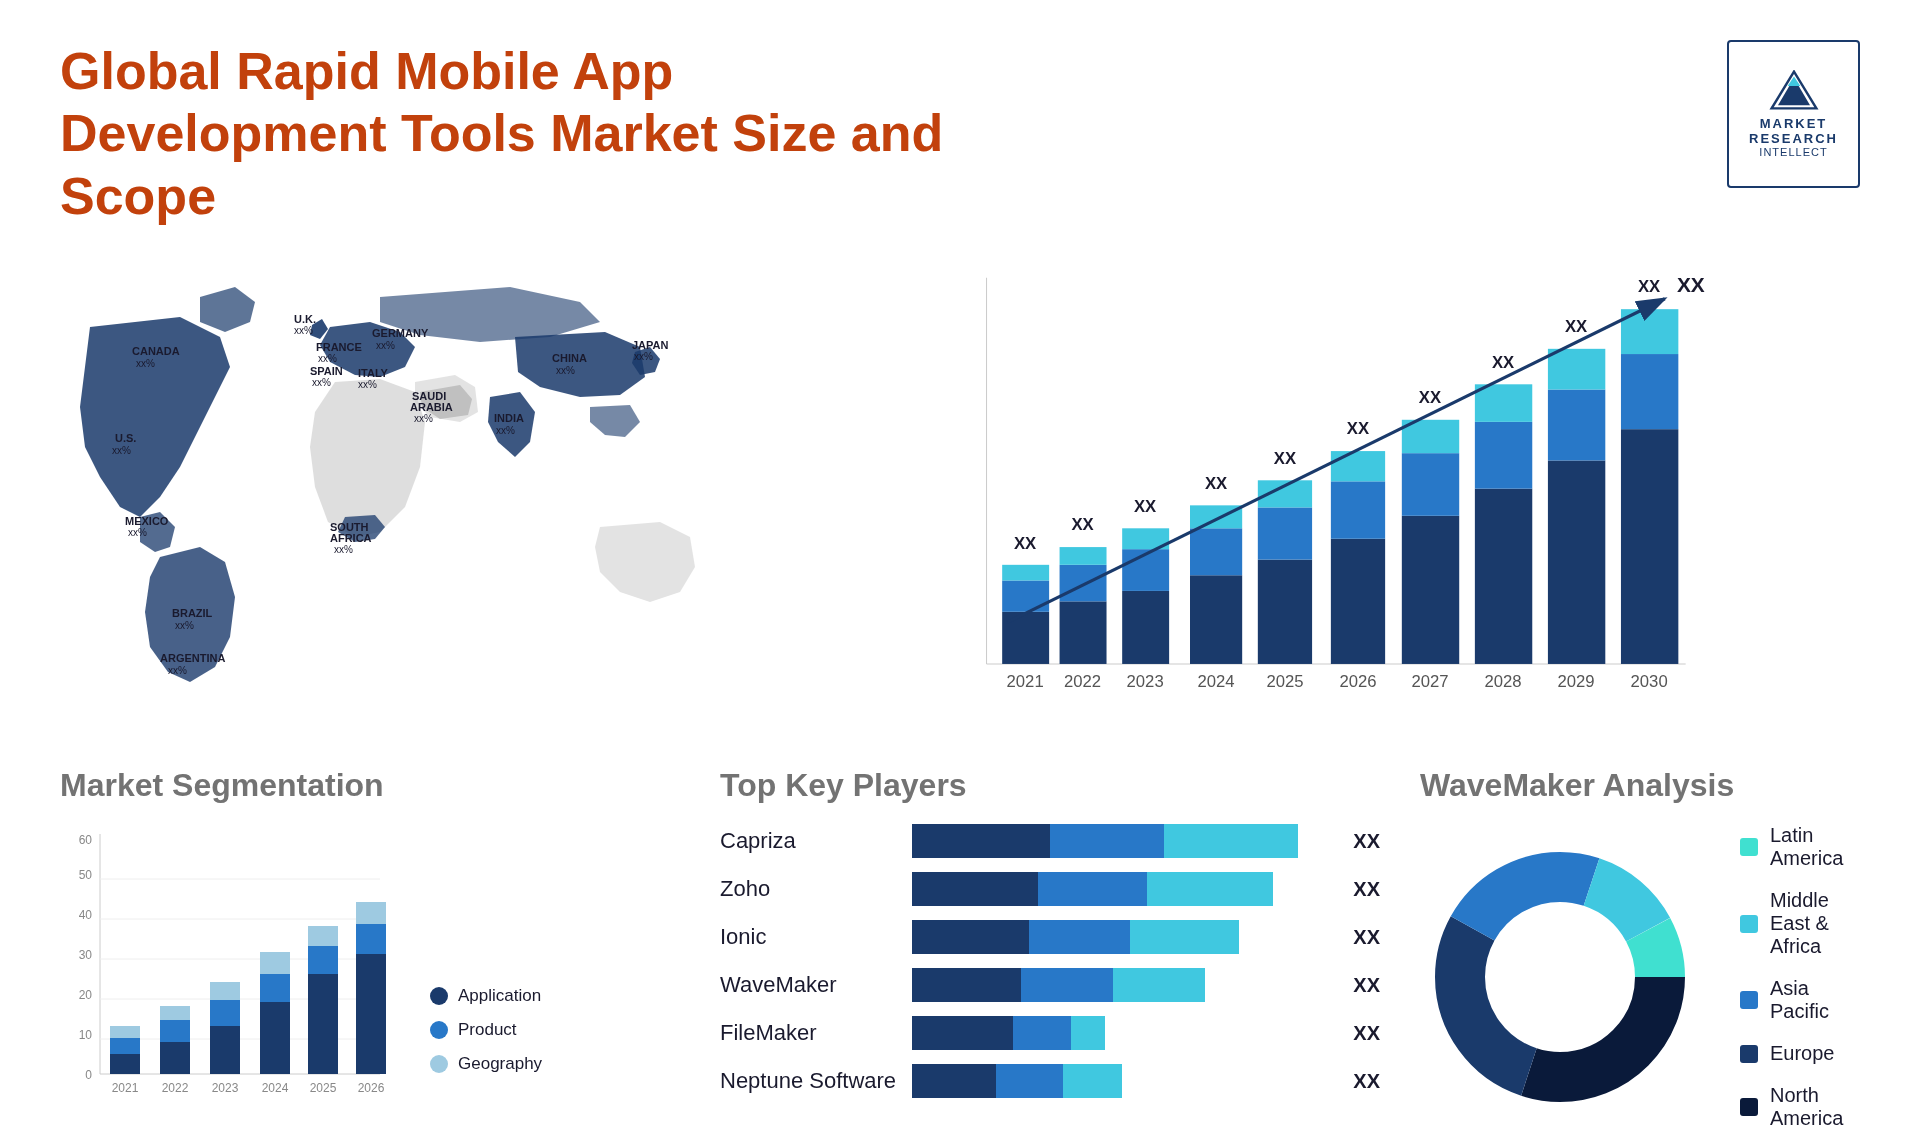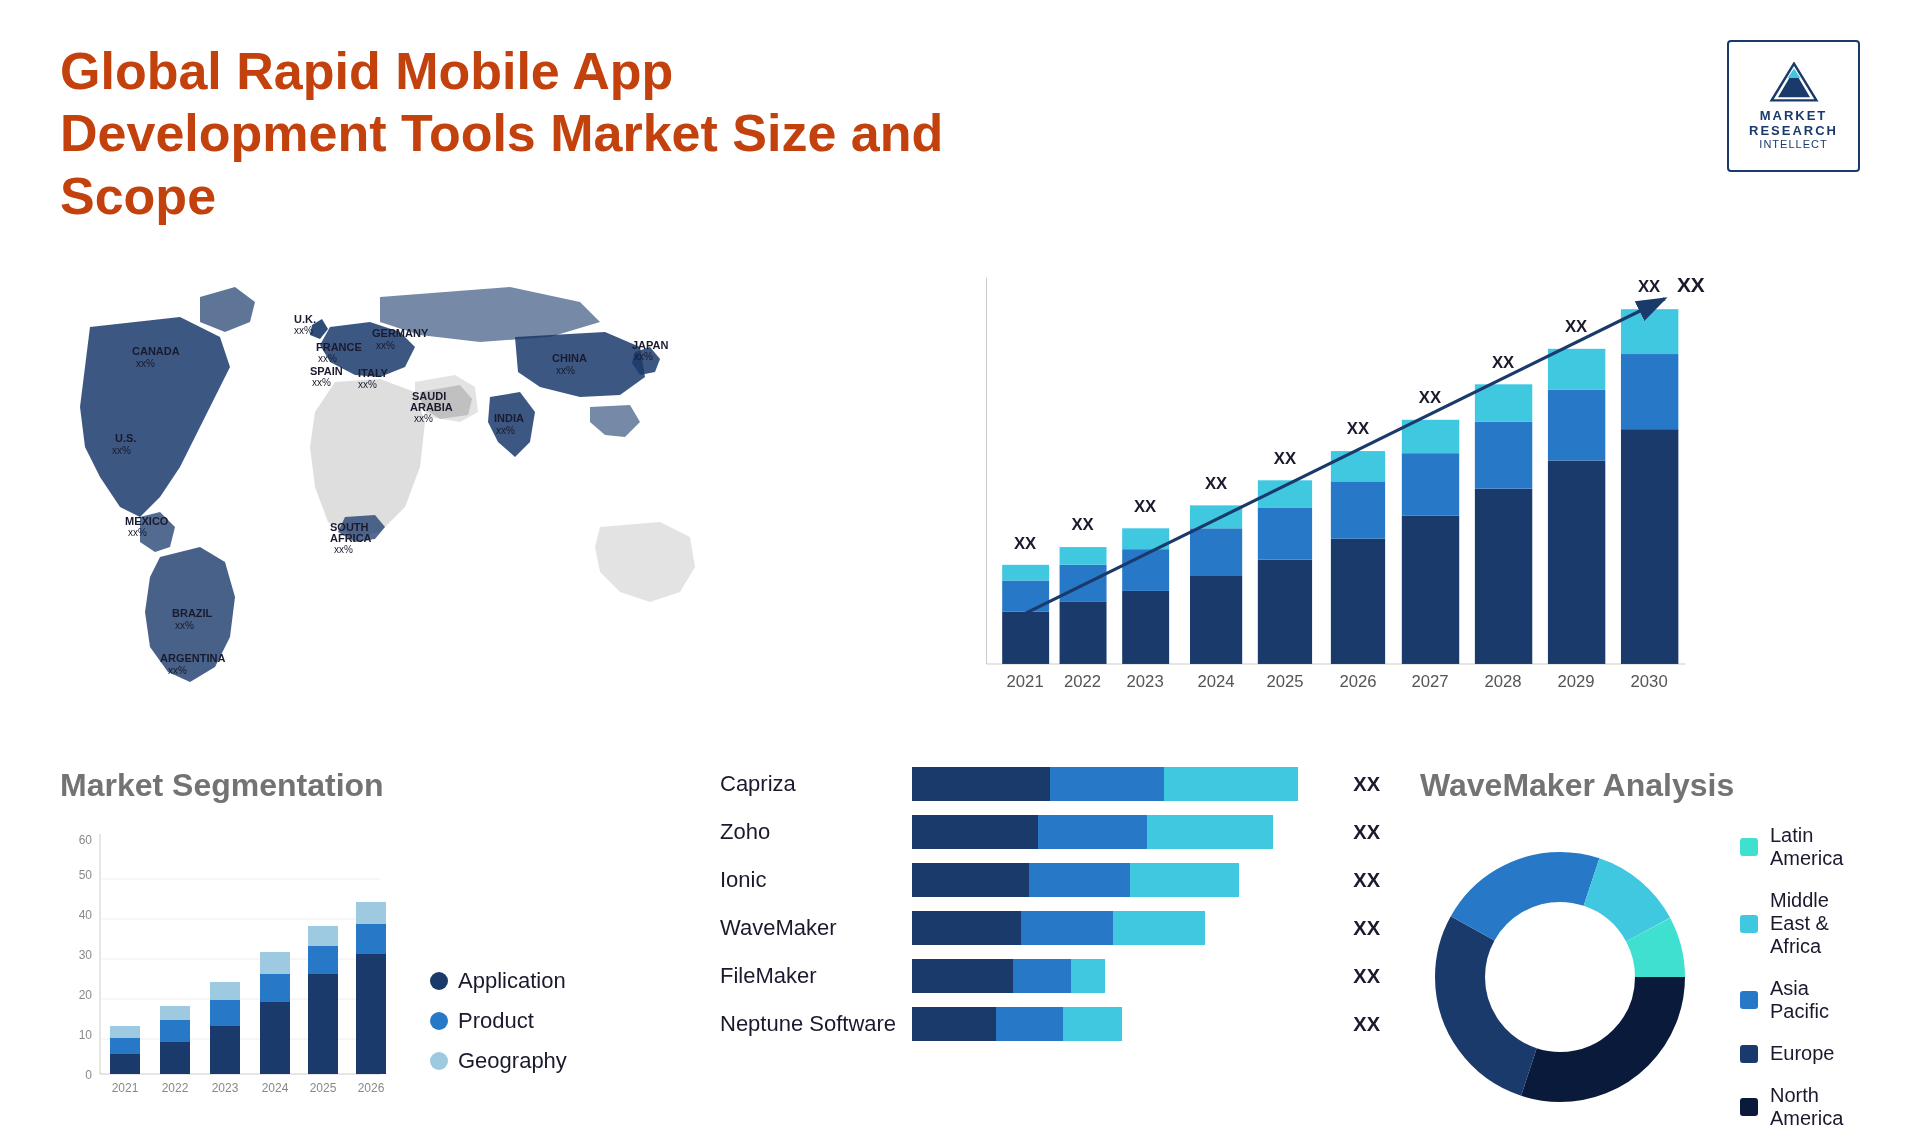--- a/index.html
+++ b/index.html
@@ -30,21 +30,21 @@
       font-weight: 700;
       color: #c2410c;
       line-height: 1.2;
       max-width: 900px;
     }
     .logo-area {
       display: flex;
       flex-direction: column;
       align-items: center;
       border: 2px solid #1a3a6b;
-      padding: 20px 20px;
+      padding: 28px 20px;
       border-radius: 4px;
     }
     .logo-icon {
       width: 50px;
       height: 40px;
       margin-bottom: 6px;
     }
     .logo-text-top {
       font-size: 13px;
       font-weight: 700;
@@ -133,21 +133,21 @@
     .seg-legend {
       display: flex;
       flex-direction: column;
       gap: 14px;
       padding-bottom: 30px;
     }
     .legend-item {
       display: flex;
       align-items: center;
       gap: 10px;
-      font-size: 22px;
+      font-size: 17px;
       color: #1a1a2e;
     }
     .legend-dot {
       width: 18px;
       height: 18px;
       border-radius: 50%;
       flex-shrink: 0;
     }
 
     
@@ -475,20 +475,21 @@
             </div>
             <div class="legend-item">
               <div class="legend-dot" style="background:#9ecae1;"></div>
               <span>Geography</span>
             </div>
           </div>
         </div>
       </div>
 
       <div class="players-section">
+        <div class="section-title">Top Key Players</div>
 
         <div class="player-row">
           <div class="player-name">Capriza</div>
           <div class="player-bar-container">
             <div class="player-bar-seg1" style="width:33%"></div>
             <div class="player-bar-seg2" style="width:27%"></div>
             <div class="player-bar-seg3" style="width:32%"></div>
           </div>
           <div class="player-bar-label">XX</div>
         </div>

